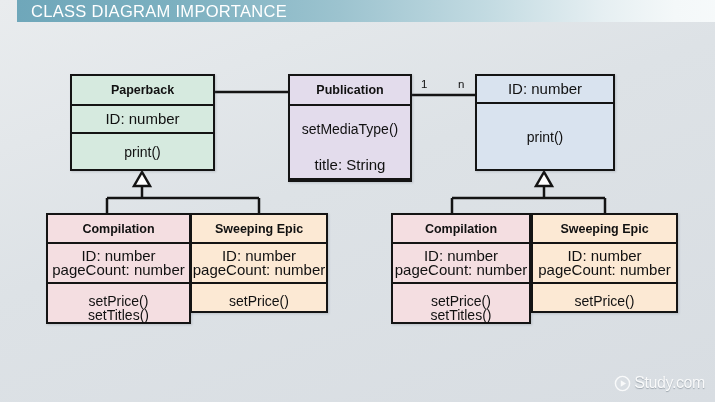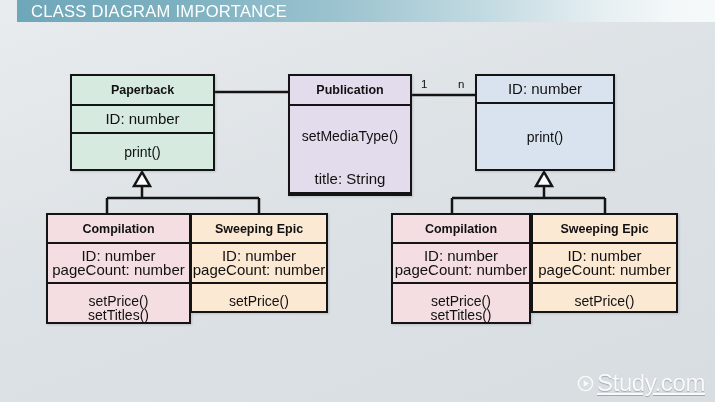--- a/index.html
+++ b/index.html
@@ -116,26 +116,25 @@
   #watermark {
     position: absolute;
     right: 10px;
     bottom: 8px;
     display: flex;
     align-items: center;
     gap: 3px;
     opacity: 0.85;
   }
   #watermark .wm-text {
-    font-size: 24px;
+    font-size: 16px;
     color: #ffffff;
     text-shadow: 0 1px 1px rgba(140,150,158,0.9);
     letter-spacing: -0.4px;
     line-height: 22px;
-    text-decoration: underline;
   }
   #watermark .wm-icon {
     width: 17px;
     height: 17px;
     display: block;
   }
 </style>
 </head>
 <body>
 
@@ -167,21 +166,21 @@
   <div class="cbox fill-paperback" style="left:70px; top:74px; width:145px; height:97px;">
     <div class="crow title" style="height:30px;">Paperback</div>
     <div class="crow attrs" style="height:28px;">
       <span class="ln">ID: number</span>
     </div>
     <div class="crow ops" style="flex:1;">
       <span class="ln">print()</span>
     </div>
   </div>
 
-  <div class="cbox fill-publication" style="left:288px; top:74px; width:124px; height:122px;">
+  <div class="cbox fill-publication" style="left:288px; top:74px; width:124px; height:108px;">
     <div class="crow title" style="height:30px;">Publication</div>
     <div class="crow ops" style="flex:1;">
       <span class="ln">setMediaType()</span>
     </div>
     <div class="crow attrs" style="height:28px;">
       <span class="ln">title: String</span>
     </div>
   </div>
 
   <div class="mult" style="left:421px; top:78px;">1</div>

